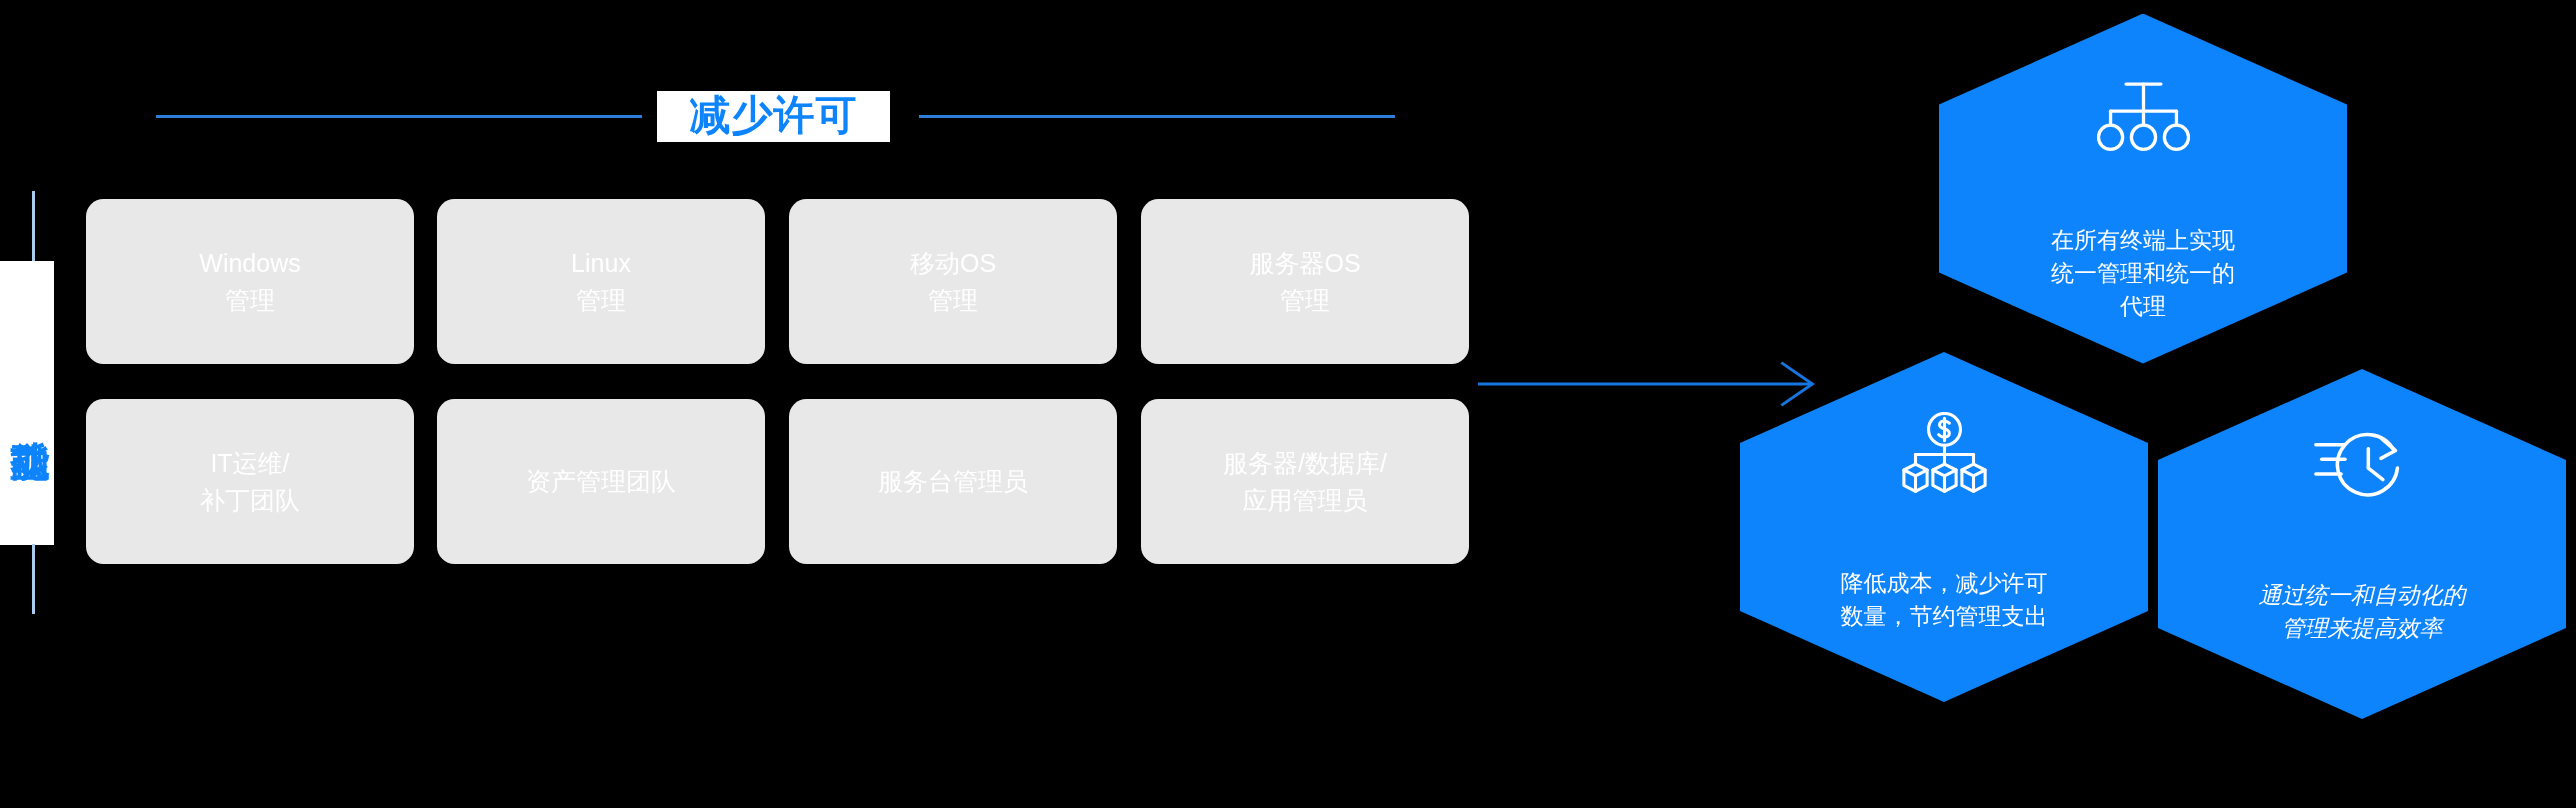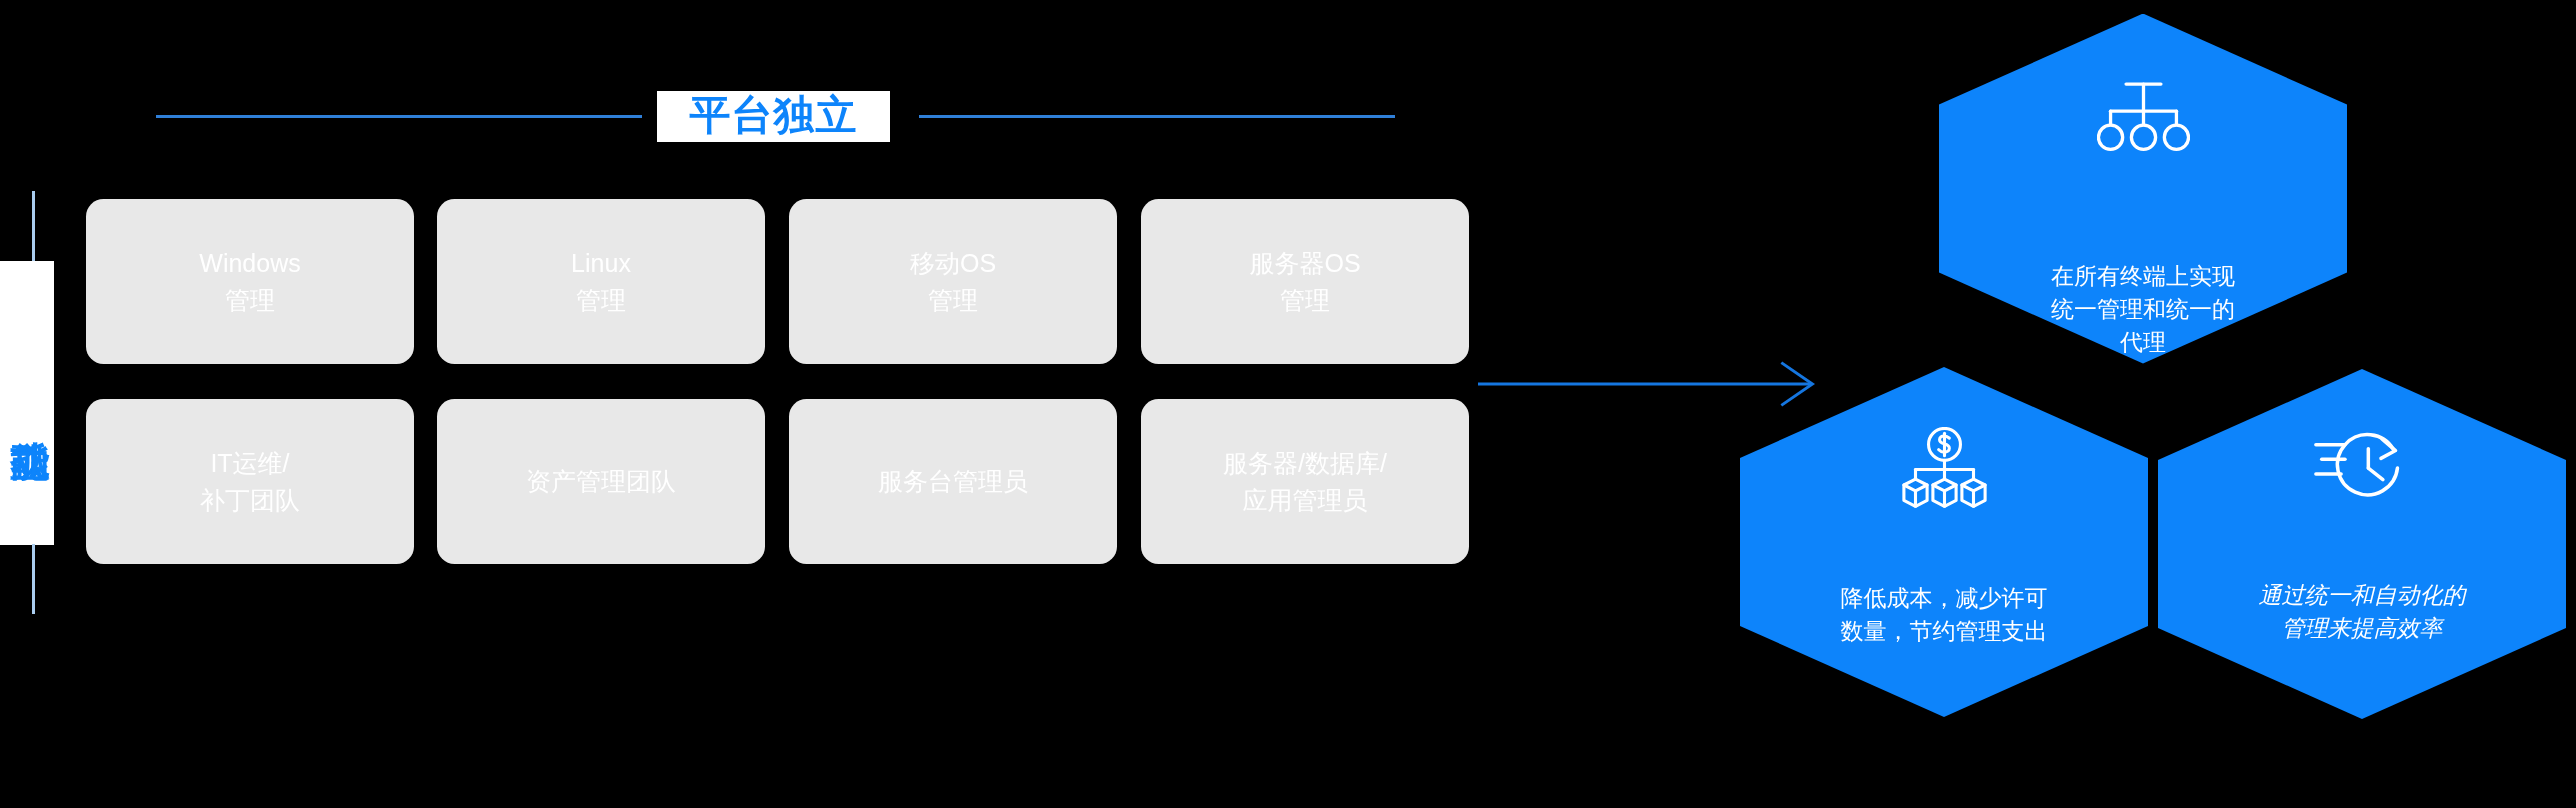--- a/index.html
+++ b/index.html
@@ -150,21 +150,21 @@
 <div id="stage">
 
   <div class="axis-left-line top"></div>
   <div class="axis-left-box"></div>
   <div class="axis-left-text">功能孤立</div>
   <div class="axis-left-line bot"></div>
 
   <div class="top-rule left"></div>
   <div class="top-rule right"></div>
   <div class="top-label-box"></div>
-  <div class="top-label-text">平台独立</div>
+  <div class="top-label-text">减少许可</div>
 
   <div class="card" style="left:86px;  top:199px; width:328px; height:165px;">Windows
 管理</div>
   <div class="card" style="left:437px; top:199px; width:328px; height:165px;">Linux
 管理</div>
   <div class="card" style="left:789px; top:199px; width:328px; height:165px;">移动OS
 管理</div>
   <div class="card" style="left:1141px;top:199px; width:328px; height:165px;">服务器OS
 管理</div>
 
@@ -191,26 +191,26 @@
           <line x1="14" y1="34" x2="82" y2="34"></line>
           <line x1="14" y1="34" x2="14" y2="48"></line>
           <line x1="48" y1="34" x2="48" y2="48"></line>
           <line x1="82" y1="34" x2="82" y2="48"></line>
           <circle cx="14" cy="61" r="12.5"></circle>
           <circle cx="48" cy="61" r="12.5"></circle>
           <circle cx="82" cy="61" r="12.5"></circle>
         </g>
       </svg>
     </div>
-    <div class="hex-text" style="margin-top:102px;">在所有终端上实现
+    <div class="hex-text" style="margin-top:66px;">在所有终端上实现
 统一管理和统一的
 代理</div>
   </div>
 
-  <div class="hex" style="left:1740px; top:367px; width:408px; height:350px;">
+  <div class="hex" style="left:1740px; top:352px; width:408px; height:350px;">
     <div class="hex-icon" style="margin-top:60px;">
       <svg width="93" height="87" viewBox="0 0 96 90">
         <g fill="none" stroke="#ffffff" stroke-width="3.2" stroke-linecap="round" stroke-linejoin="round">
           <circle cx="48" cy="18" r="16.5"></circle>
           <path d="M53 11.5c-1.6-1.6-3.2-2.2-5.4-2.2-2.7 0-4.7 1.5-4.7 3.8 0 2.3 1.8 3.3 4.8 4.2 3.3 1 5.3 2 5.3 4.6 0 2.5-2.2 4.1-5.2 4.1-2.5 0-4.2-0.8-5.8-2.5"></path>
           <line x1="48" y1="6.4" x2="48" y2="29.8"></line>
           <line x1="48" y1="34.5" x2="48" y2="44"></line>
           <line x1="18" y1="44" x2="78" y2="44"></line>
           <line x1="18" y1="44" x2="18" y2="54"></line>
           <line x1="48" y1="44" x2="48" y2="54"></line>

